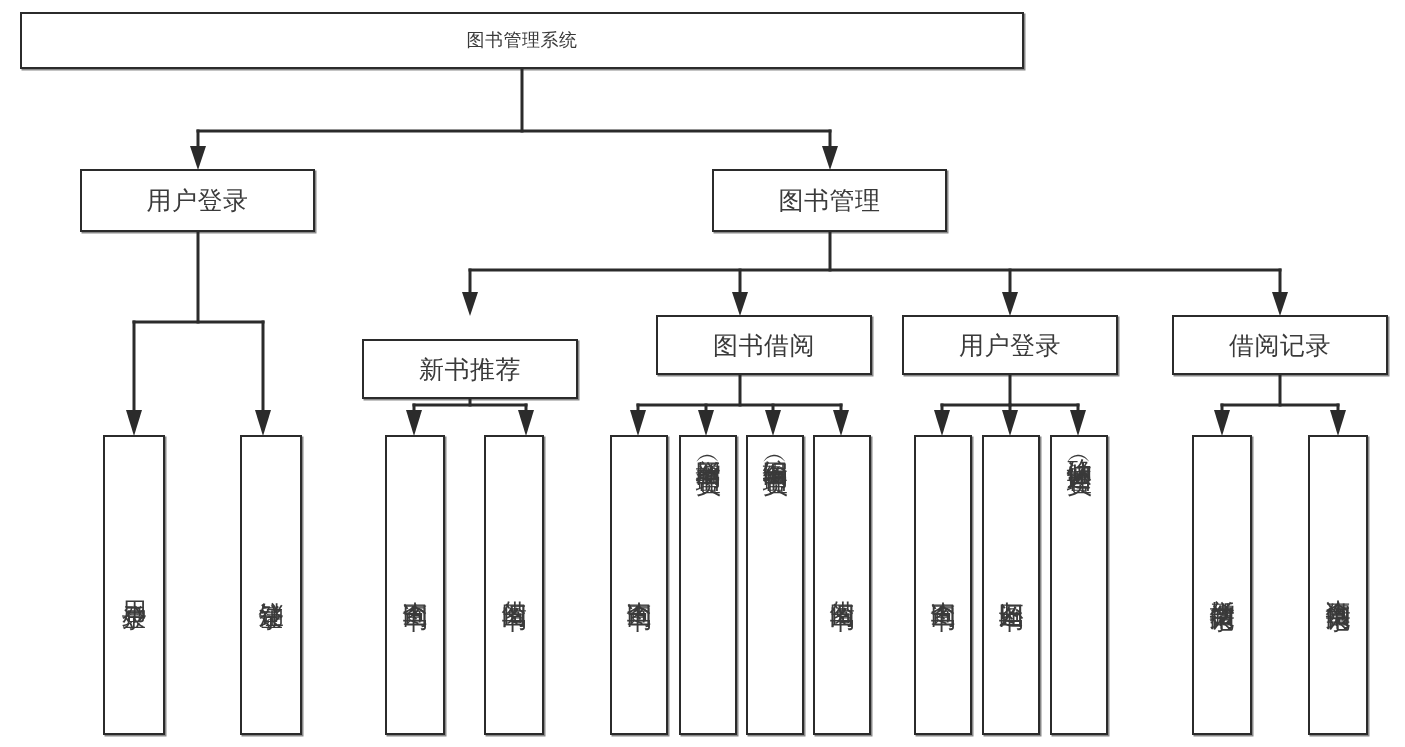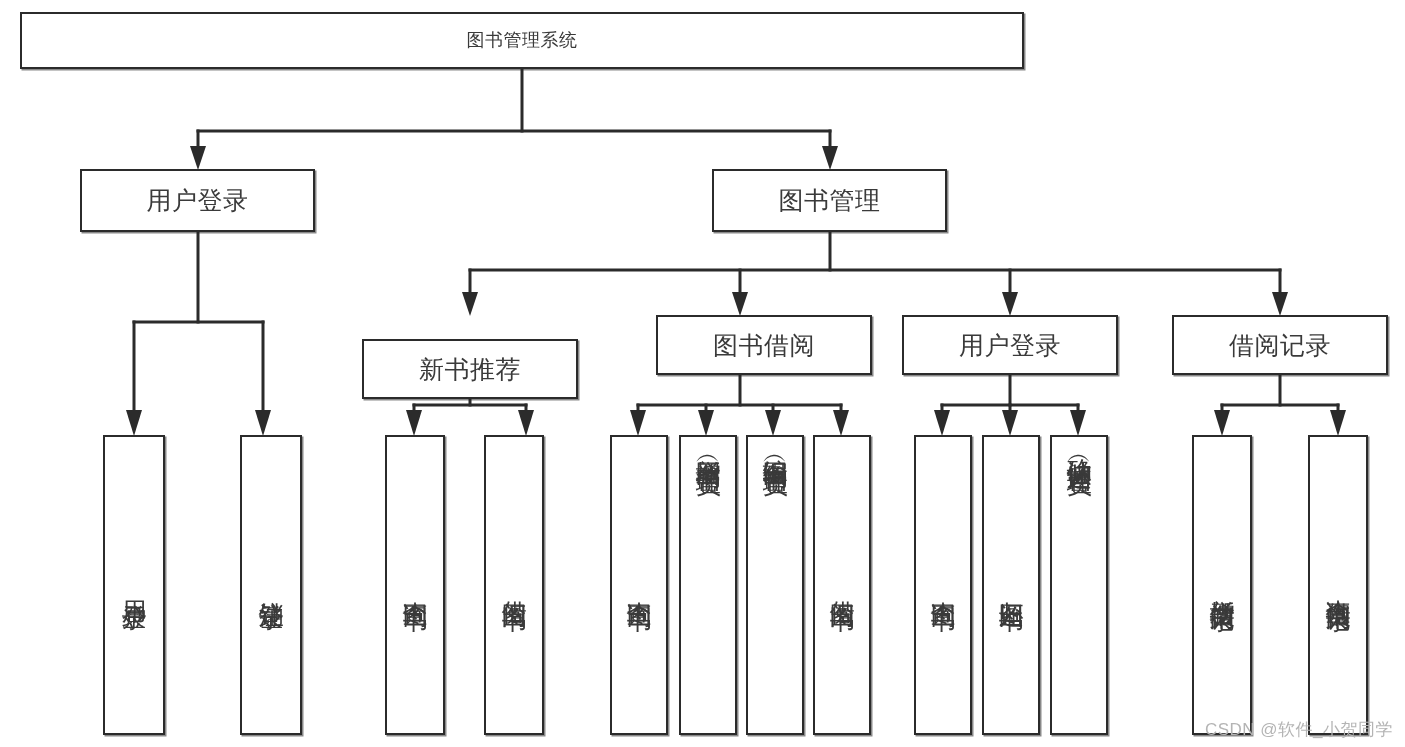--- a/index.html
+++ b/index.html
@@ -240,15 +240,14 @@
   </div>
 
   <div class="node v mid" style="left:1192px; top:435px; width:60px; height:300px;">
     <span class="lbl">新增借阅记录</span>
   </div>
 
   <div class="node v mid" style="left:1308px; top:435px; width:60px; height:300px;">
     <span class="lbl">查询借阅记录</span>
   </div>
 
-  <div class="watermark">CSDN @软件_小贺同学</div>
 
 </div>
 
 </body></html>

